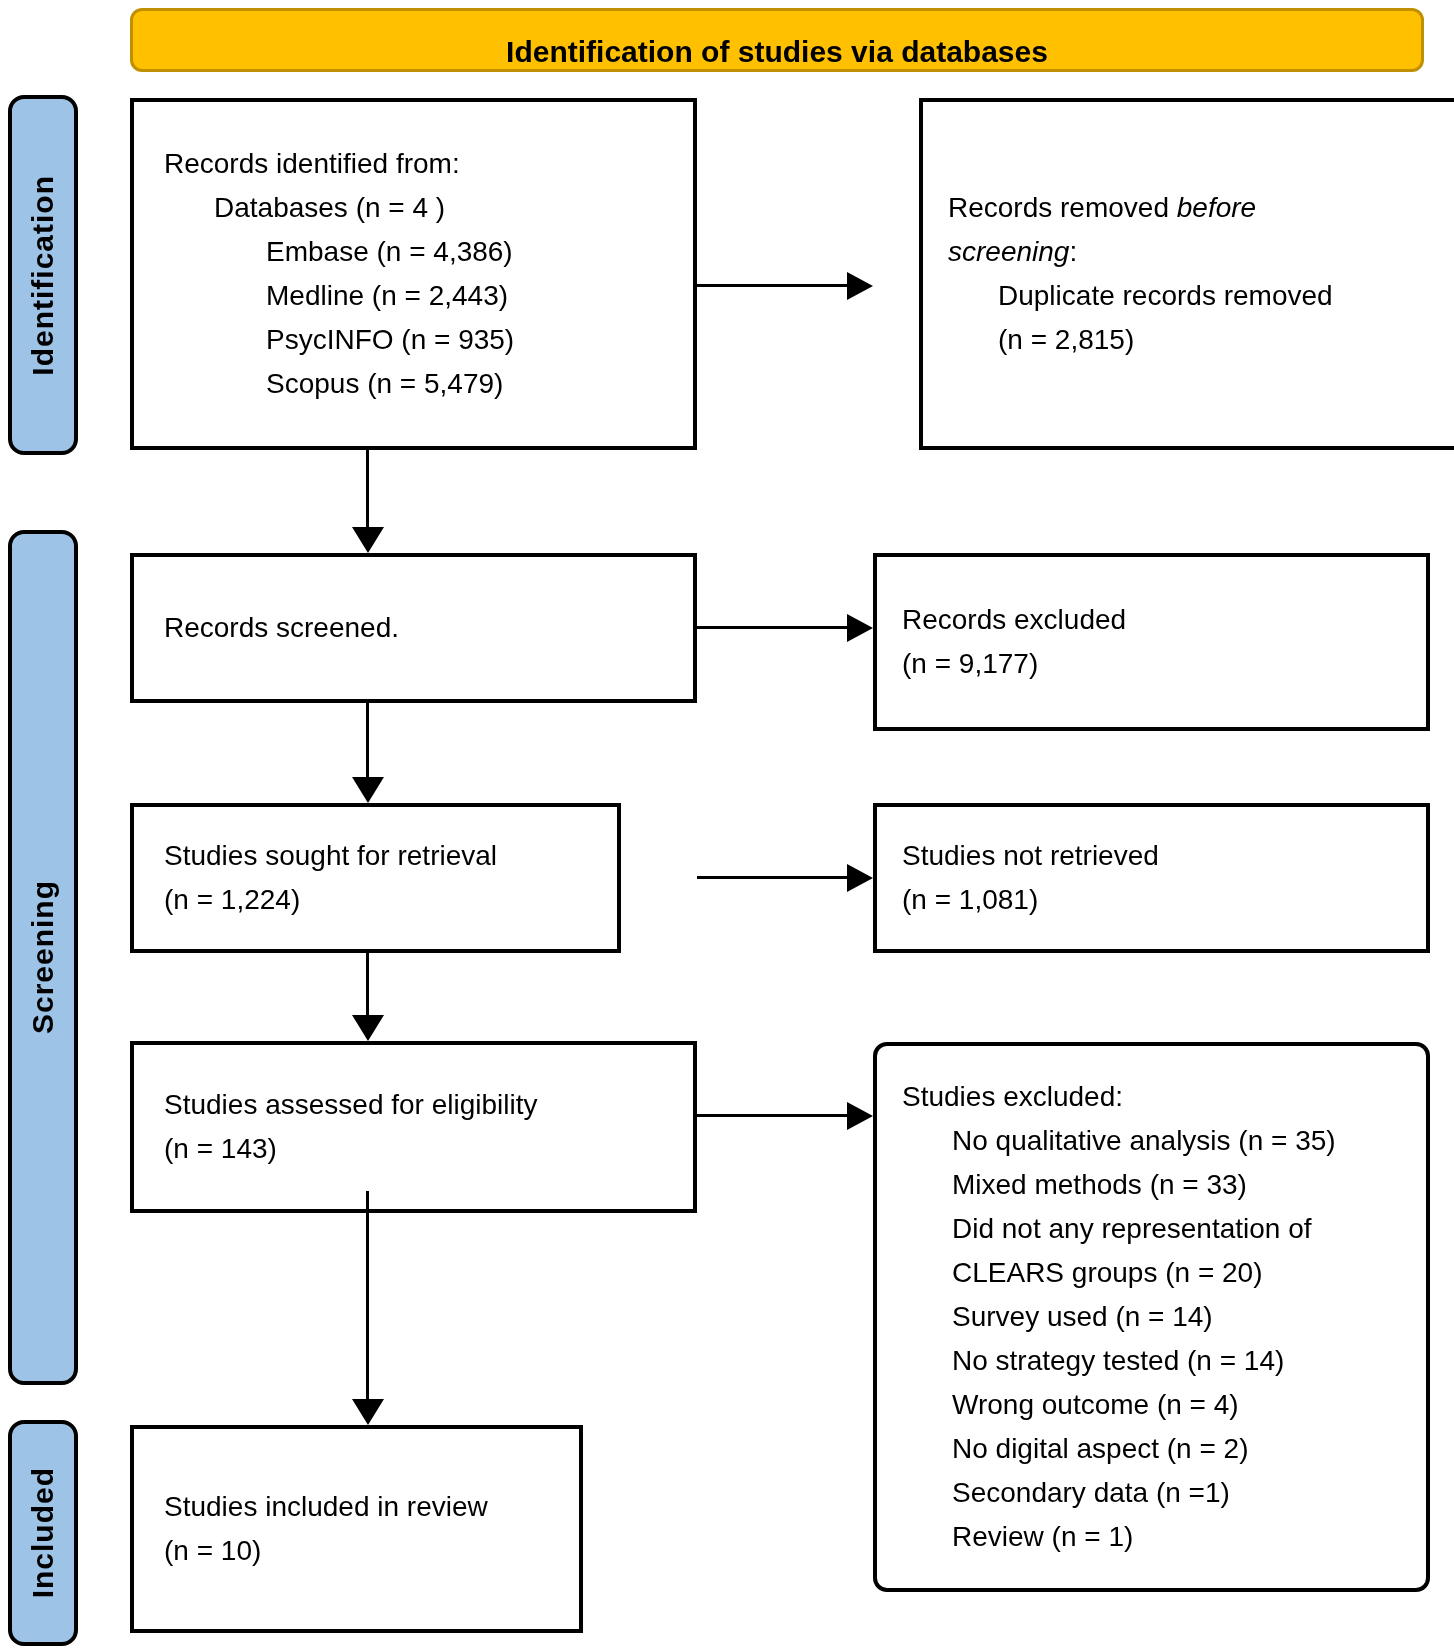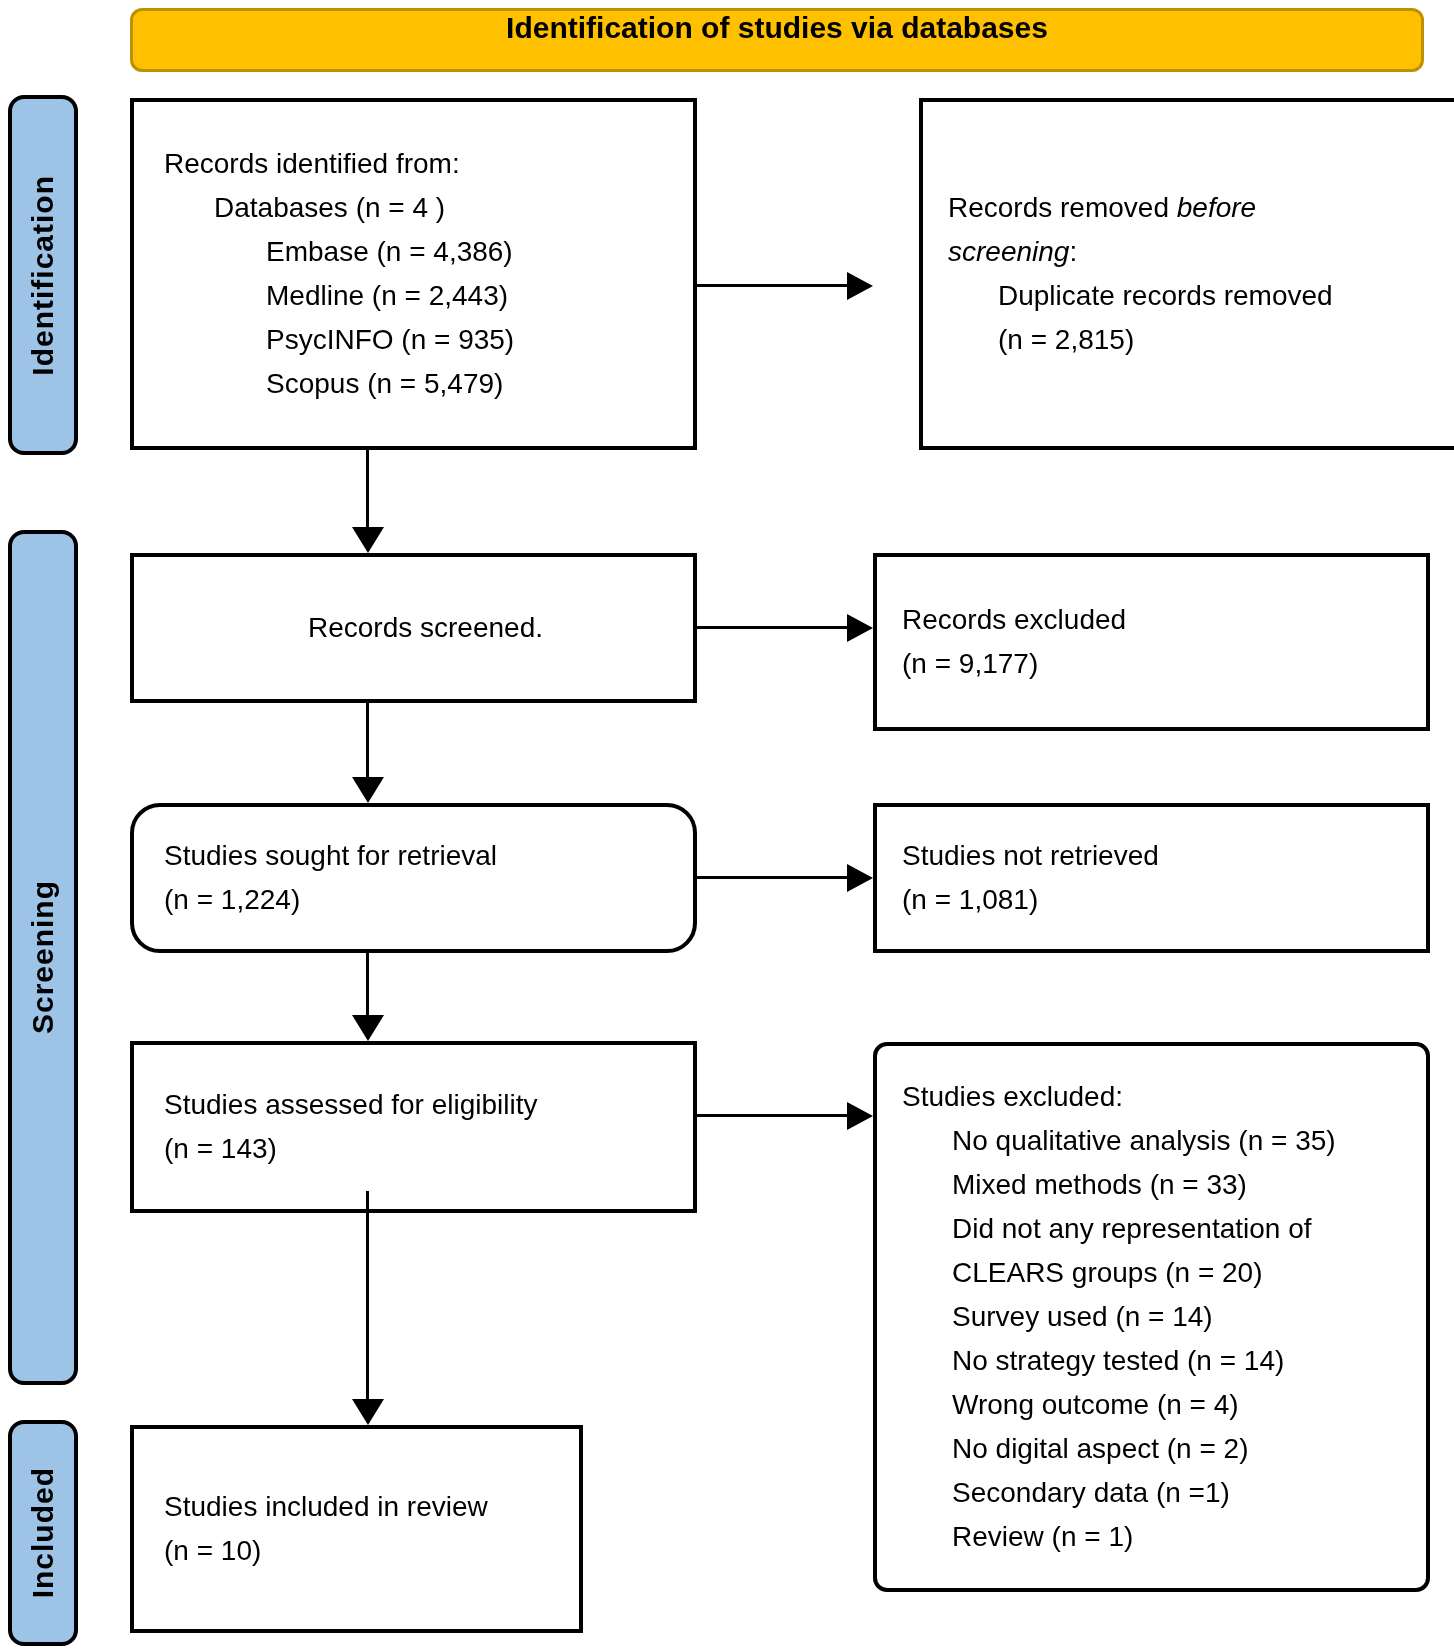--- a/index.html
+++ b/index.html
@@ -13,21 +13,21 @@
   }
 
   .banner {
     position: absolute;
     left: 130px; top: 8px;
     width: 1294px; height: 64px;
     background: #FFC000;
     border: 3px solid #BF9000;
     border-radius: 12px;
     box-sizing: border-box;
-    display: flex; align-items: flex-start; justify-content: center;
+    display: flex; align-items: flex-end; justify-content: center;
     font-weight: bold; font-size: 30px;
   }
 
   .stage {
     position: absolute;
     left: 8px; width: 70px;
     background: #9DC3E6;
     border: 4px solid #000000;
     border-radius: 16px;
     box-sizing: border-box;
@@ -54,23 +54,23 @@
     font-size: 28px; line-height: 44px;
     padding-left: 30px; padding-right: 6px;
   }
   .box .line { white-space: nowrap; }
   .indent-1 { padding-left: 50px; }
   .indent-2 { padding-left: 102px; }
   .it { font-style: italic; }
 
   #box-identified       { left: 130px; top: 98px;   width: 567px; height: 352px; }
   #box-removed          { left: 873px; top: 98px;   width: 557px; height: 352px; padding-left: 25px; margin-left: 46px; }
-  #box-screened         { left: 130px; top: 553px;  width: 567px; height: 150px; text-align: center; }
+  #box-screened         { left: 130px; top: 553px;  width: 567px; height: 150px; }
   #box-excluded-records { left: 873px; top: 553px;  width: 557px; height: 178px; padding-left: 25px; }
-  #box-sought           { left: 130px; top: 803px;  width: 567px; height: 150px; border-radius: 30px; }
+  #box-sought           { left: 130px; top: 803px;  width: 491px; height: 150px; }
   #box-not-retrieved    { left: 873px; top: 803px;  width: 557px; height: 150px; padding-left: 25px; }
   #box-assessed         { left: 130px; top: 1041px; width: 567px; height: 172px; }
   #box-studies-excluded { left: 873px; top: 1042px; width: 557px; height: 550px; padding-left: 25px; border-radius: 14px; }
   #box-included         { left: 130px; top: 1425px; width: 453px; height: 208px; }
 
   .varrow { position: absolute; width: 3px; background: #000000; }
   .varrow::after {
     content: ""; position: absolute; bottom: -26px; left: 50%;
     transform: translateX(-50%);
     border-left: 16px solid transparent;

